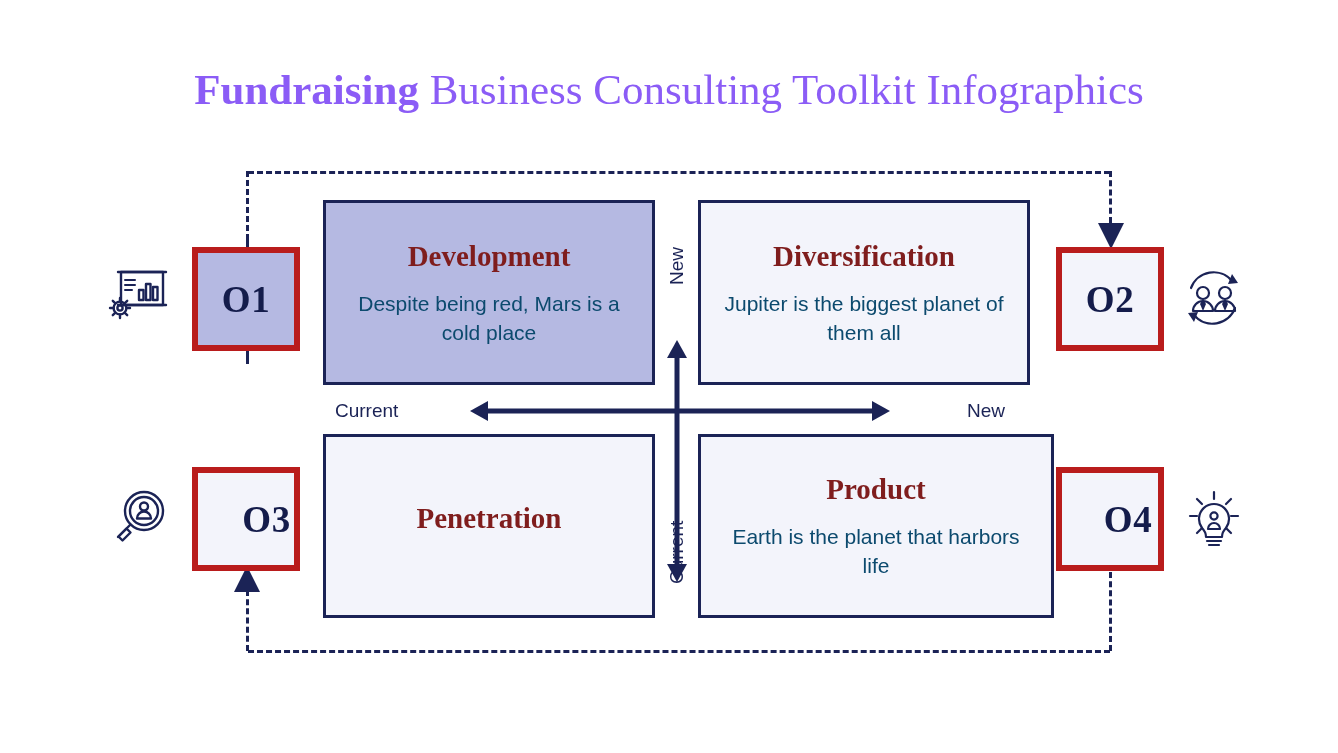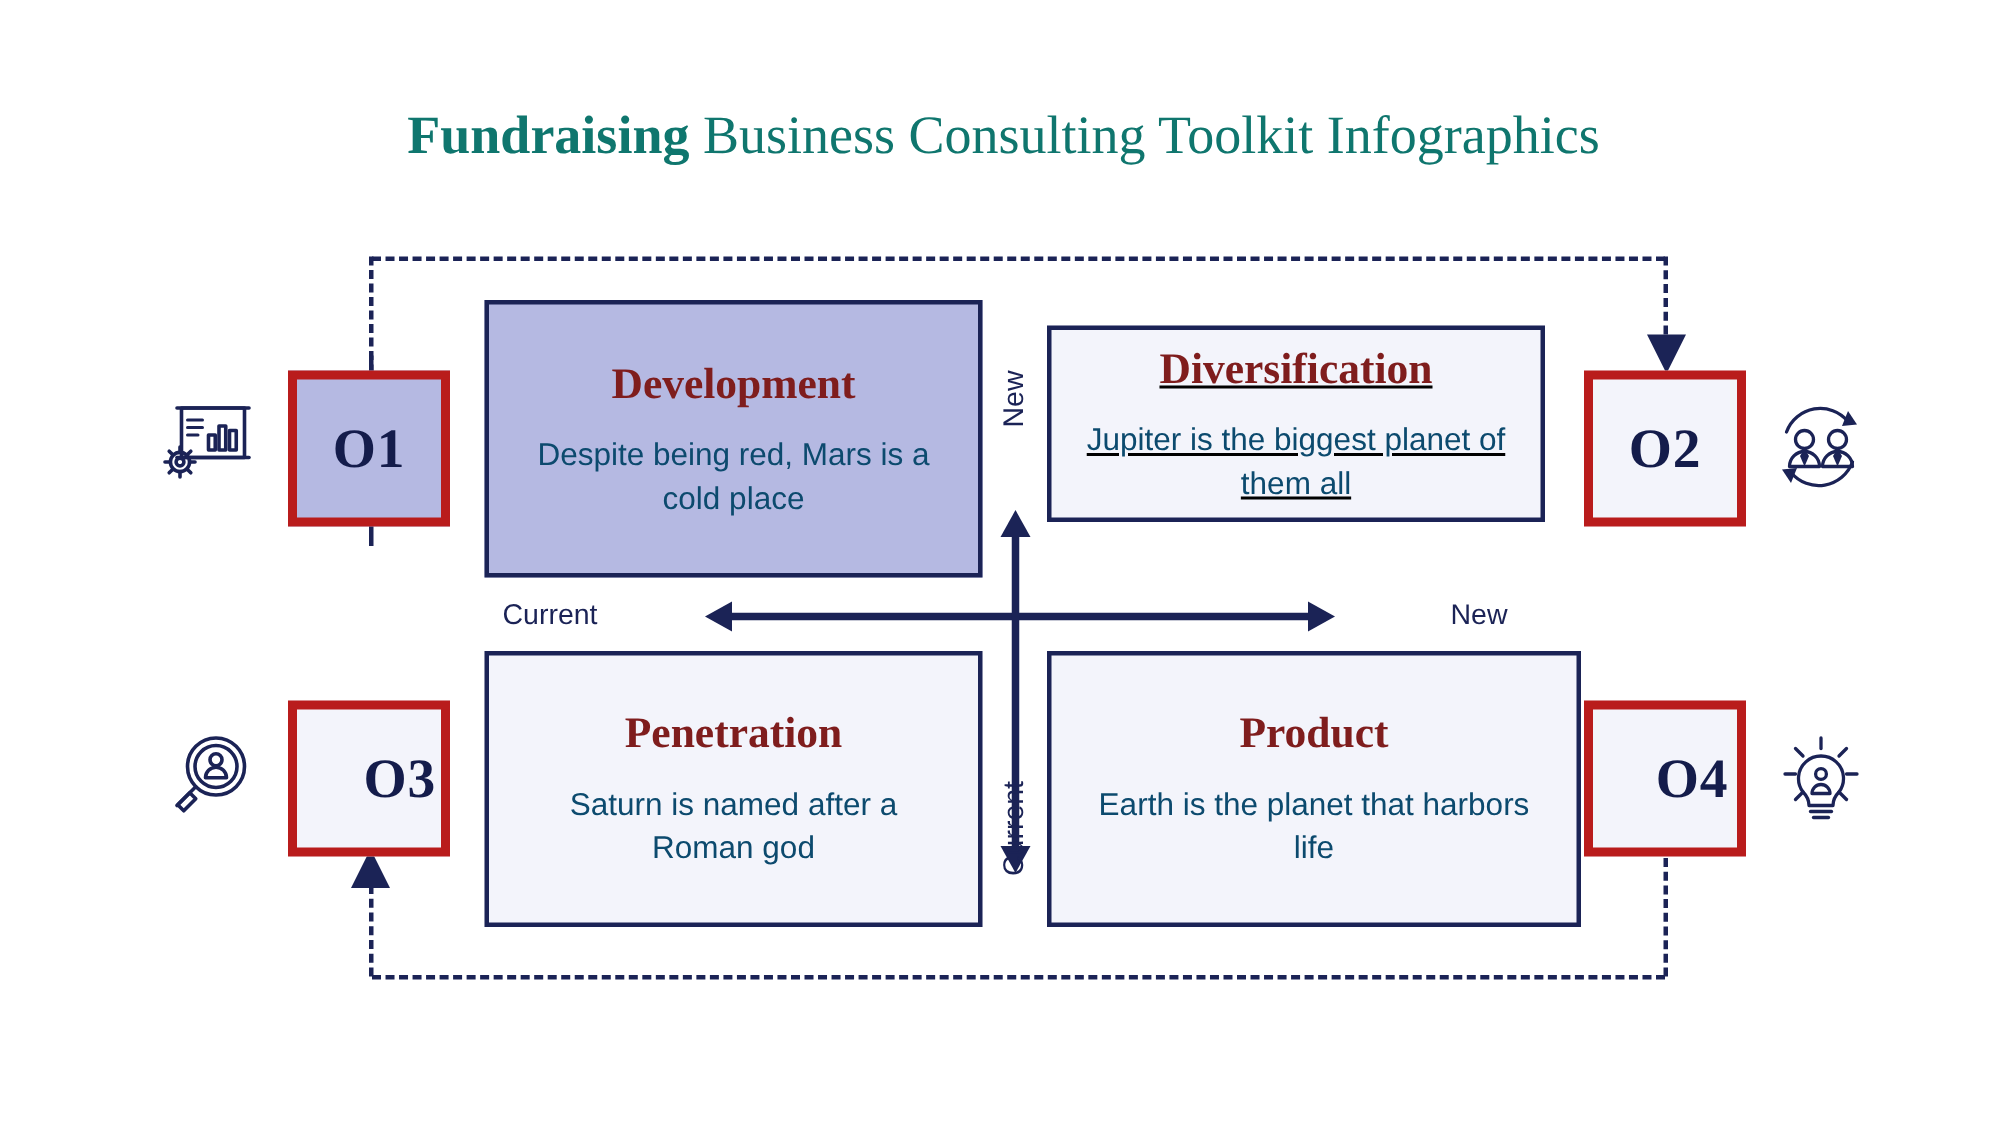--- a/index.html
+++ b/index.html
@@ -17,23 +17,23 @@
   }
 
   
   #slide-title {
     position: absolute;
     left: 0;
     top: 62px;
     width: 1338px;
     text-align: center;
     font-family: "Liberation Serif", serif;
-    font-size: 36px;
+    font-size: 43px;
     line-height: 56px;
-    color: #0f766e;
+    color: #8b5cf6;
     white-space: nowrap;
   }
   #slide-title .strong {
     font-weight: bold;
   }
   #slide-title .rest {
     font-weight: normal;
   }
 
   
@@ -237,28 +237,27 @@
     <line x1="13" y1="46" x2="18" y2="41"></line>
     <line x1="47" y1="46" x2="42" y2="41"></line>
   </svg>
 </div>
 
 <div class="card fill-strong" style="left:323px; top:200px; width:332px; height:185px;">
   <div class="card-title">Development</div>
   <div class="card-body">Despite being red, Mars is a cold place</div>
 </div>
 
-<div class="card fill-light" style="left:698px; top:217px; width:332px; height:131px;text-decoration:underline;">
+<div class="card fill-light" style="left:698px; top:200px; width:332px; height:185px;">
   <div class="card-title">Diversification</div>
   <div class="card-body">Jupiter is the biggest planet of them all</div>
 </div>
 
 <div class="card fill-light" style="left:323px; top:434px; width:332px; height:184px;">
   <div class="card-title">Penetration</div>
-  <div class="card-body">Saturn is named after a Roman god</div>
 </div>
 
 <div class="card fill-light" style="left:698px; top:434px; width:356px; height:184px;">
   <div class="card-title">Product</div>
   <div class="card-body">Earth is the planet that harbors life</div>
 </div>
 
 <svg class="arrowhead" style="left:470px; top:398px;" width="420" height="26" viewBox="0 0 420 26">
   <line x1="14" y1="13" x2="406" y2="13" stroke="#1b2356" stroke-width="5"></line>
   <polygon points="0,13 18,3 18,23" fill="#1b2356"></polygon>

